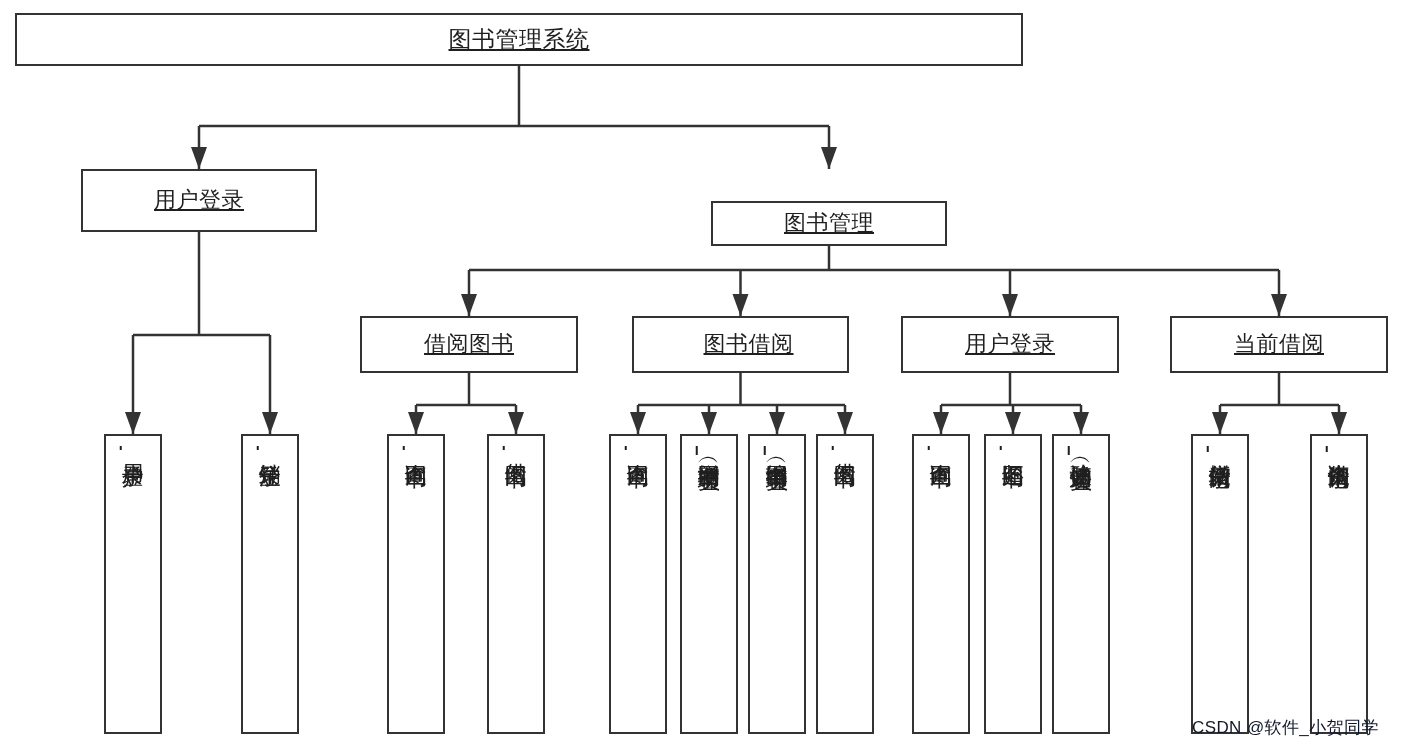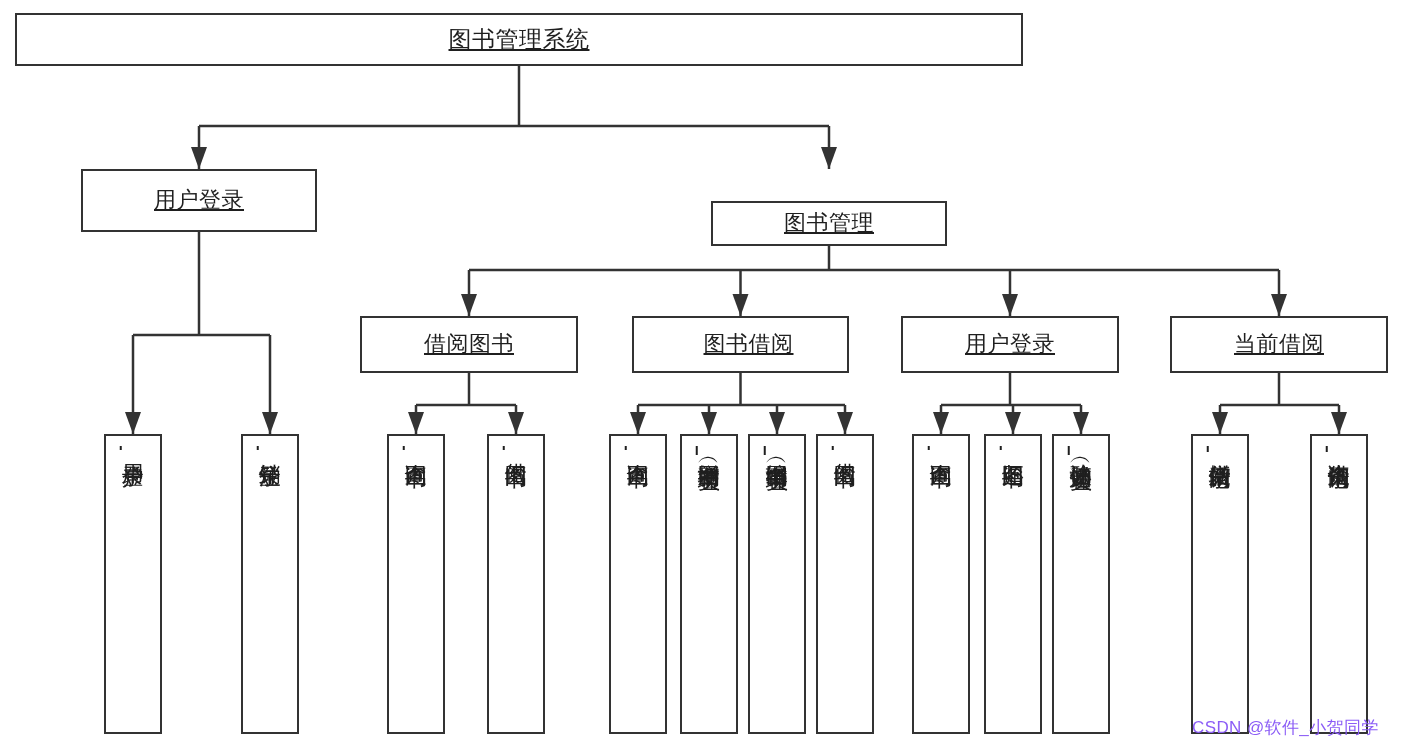--- a/index.html
+++ b/index.html
@@ -54,21 +54,21 @@
   .node.vertical .node-label {
     writing-mode: vertical-rl;
     text-orientation: upright;
     font-size: 22px;
     line-height: 1.16;
     letter-spacing: 1px;
     white-space: nowrap;
   }
   .watermark {
     position: absolute;
-    color: #8b5cf6;
+    color: #0f172a;
     font-size: 17px;
     white-space: nowrap;
     pointer-events: none;
     letter-spacing: 0.4px;
   }
 </style>
 </head>
 <body>
 
 <div id="canvas">

